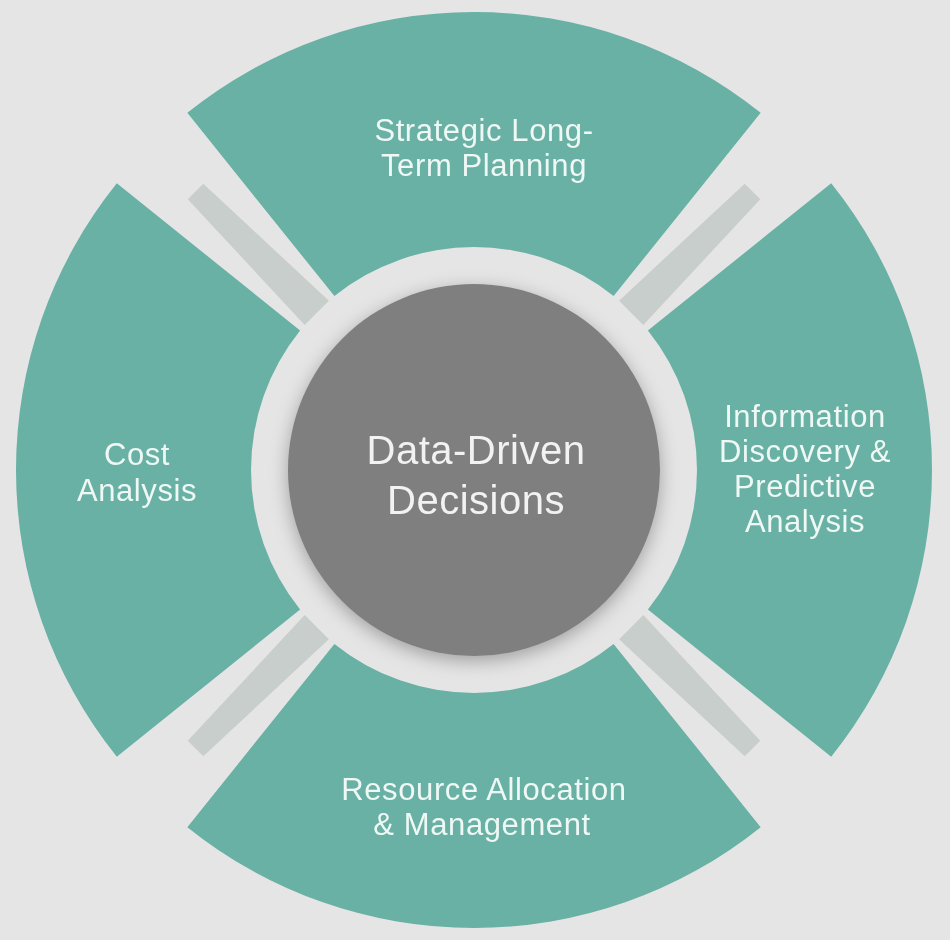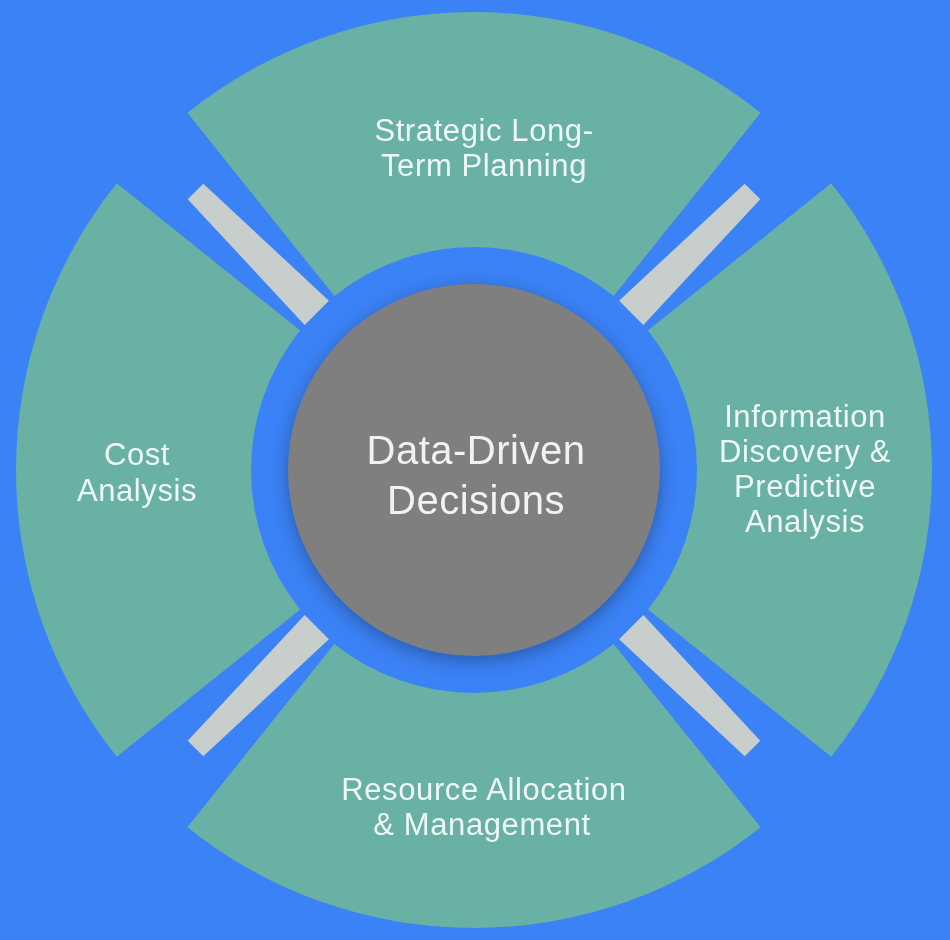--- a/index.html
+++ b/index.html
@@ -7,21 +7,21 @@
     padding: 0;
     background: #ffffff;
     width: 950px;
     height: 940px;
     overflow: hidden;
   }
   .stage {
     width: 950px;
     height: 940px;
     position: relative;
-    background: #3b82f6;
+    background: #e5e5e5;
   }
   svg {
     display: block;
     width: 950px;
     height: 940px;
   }
   .seg-label {
     font-family: "Liberation Sans", "DejaVu Sans", sans-serif;
     font-size: 31px;
     font-weight: 400;

